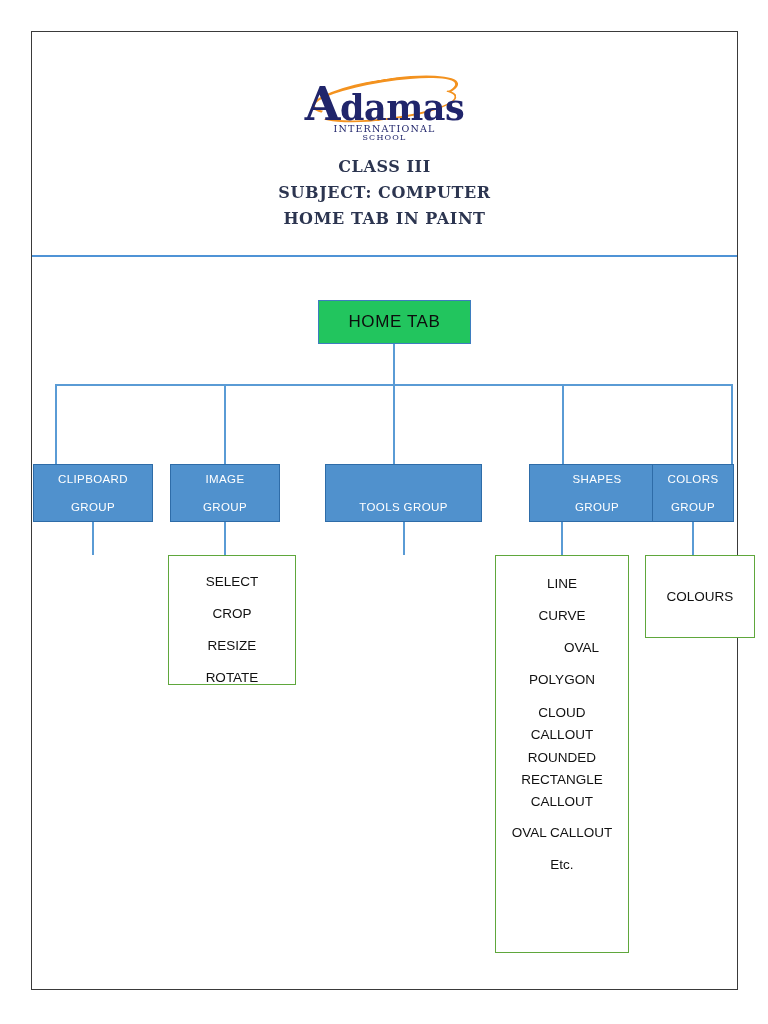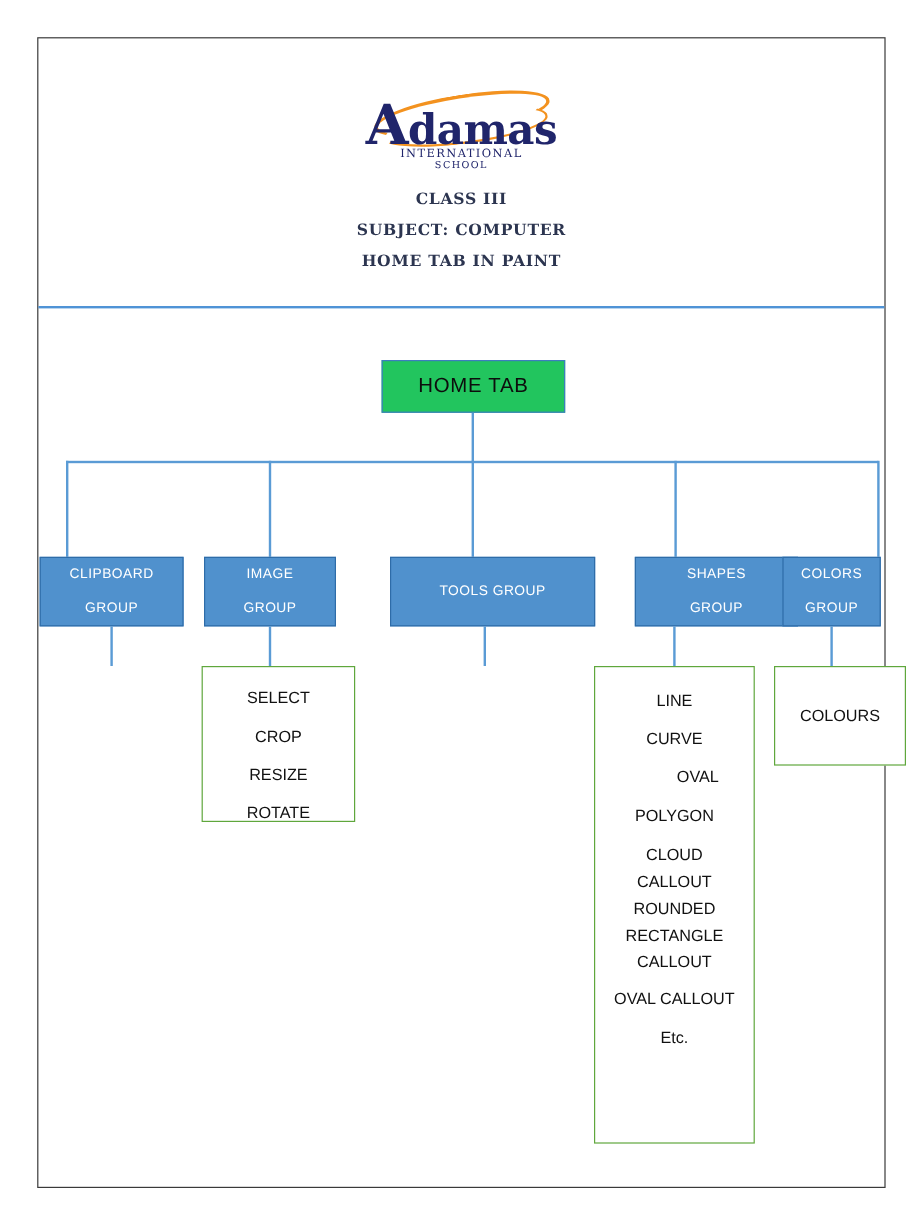--- a/index.html
+++ b/index.html
@@ -81,21 +81,21 @@
     letter-spacing: 1.2px;
     color: #20256B;
   }
   #title-block {
     position: absolute;
     left: 0; right: 0; top: 122px;
     text-align: center;
   }
   .title-line {
     font-family: "DejaVu Serif", serif;
-    font-size: 13px;
+    font-size: 16px;
     font-weight: bold;
     color: #2C3550;
     letter-spacing: 0.6px;
     line-height: 26px;
     text-transform: uppercase;
   }
   #header-rule {
     position: absolute;
     left: 0; top: 223px;
     width: 100%;
@@ -192,21 +192,21 @@
     <div class="conn vline" style="left:699px; top:128px; height:80px;"></div>
 
     <div class="box group-box" style="left:1px;   top:208px; width:120px; height:58px;">
       <span style="white-space:pre-line;">CLIPBOARD
 GROUP</span>
     </div>
     <div class="box group-box" style="left:138px; top:208px; width:110px; height:58px;">
       <span style="white-space:pre-line;">IMAGE
 GROUP</span>
     </div>
-    <div class="box group-box" style="left:293px; top:208px; width:171px; height:58px;">
+    <div class="box group-box" style="left:293px; top:208px; width:157px; height:58px;justify-content:flex-end;">
       <span style="white-space:pre-line;">TOOLS GROUP</span>
     </div>
     <div class="box group-box" style="left:461px; top:208px; width:136px; height:58px;margin-left:36px;">
       <span style="white-space:pre-line;">SHAPES
 GROUP</span>
     </div>
     <div class="box group-box" style="left:620px; top:208px; width:82px;  height:58px;">
       <span style="white-space:pre-line;">COLORS
 GROUP</span>
     </div>

